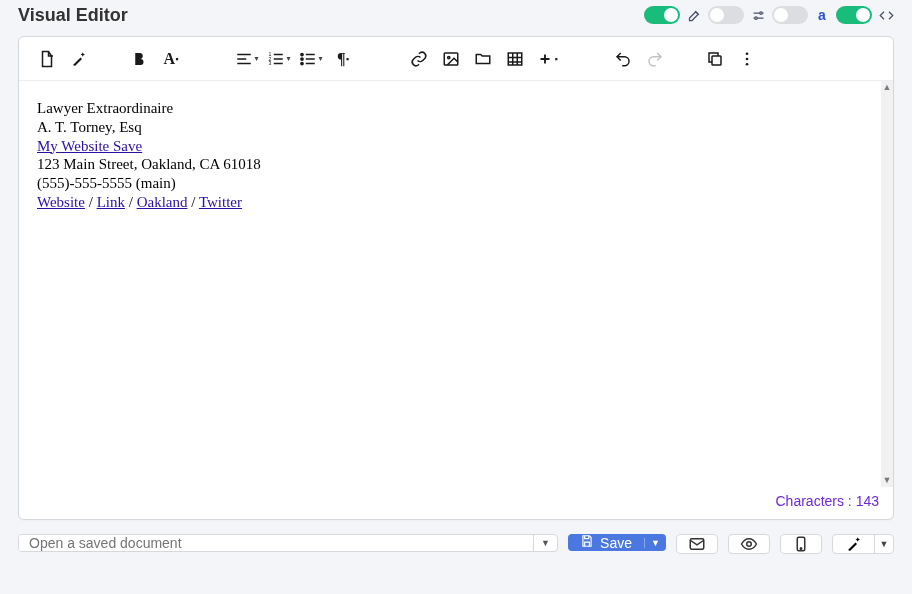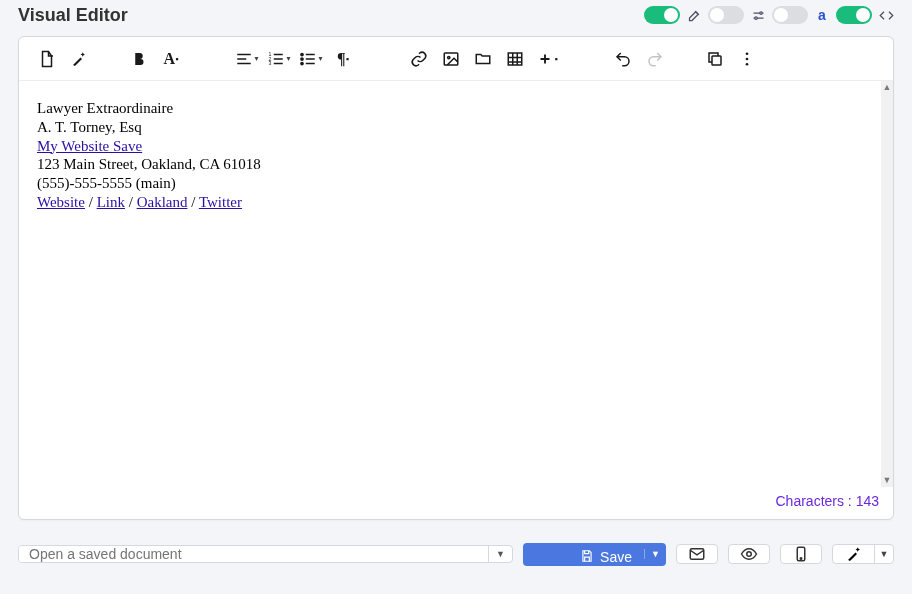--- a/index.html
+++ b/index.html
@@ -95,38 +95,38 @@
   .status {
     padding: 6px 14px 10px 14px;
     text-align:right;
     color:#6d28d9;
     font-size:14px;
   }
   .bottom-bar {
     margin: 14px 18px 0 18px;
     display:flex;
     gap:10px;
-    align-items:center;
+    align-items:flex-start;
     height:40px;
   }
   .docsel {
     flex:1; display:flex; border:1px solid #d5d8dd; border-radius:4px; background:#fff; overflow:hidden;
   }
   .docsel-input {
     flex:1; border:none; outline:none; padding:0 10px; font-size:14px; color:#555;
   }
   .docsel-caret {
     width:24px; border-left:1px solid #d5d8dd; display:flex; align-items:center; justify-content:center;
     color:#555; font-size:9px; cursor:pointer;
   }
   .save-btn {
     display:flex; align-items:center; background:#4a78e0; color:#fff; border-radius:4px; overflow:hidden;
     font-size:14px; cursor:pointer;
   }
-  .save-main { display:flex; align-items:center; gap:6px; padding:6px 12px 0 12px; height:100%;margin-left:45px; }
+  .save-main { display:flex; align-items:center; gap:6px; padding:0 12px 0 12px; height:100%; }
   .save-caret { width:22px; height:100%; display:flex; align-items:center; justify-content:center; border-left:1px solid rgba(255,255,255,0.35); font-size:9px; }
   .ico-btn {
     width:42px; border:1px solid #d5d8dd; border-radius:4px; background:#fff;
     display:flex; align-items:center; justify-content:center; color:#333; cursor:pointer;
   }
   .ico-btn svg { width:18px; height:18px; }
   .wand-split {
     display:flex; border:1px solid #d5d8dd; border-radius:4px; background:#fff; overflow:hidden;
   }
   .wand-split .main { width:42px; display:flex;align-items:center;justify-content:center; border-right:1px solid #d5d8dd; cursor:pointer; }

